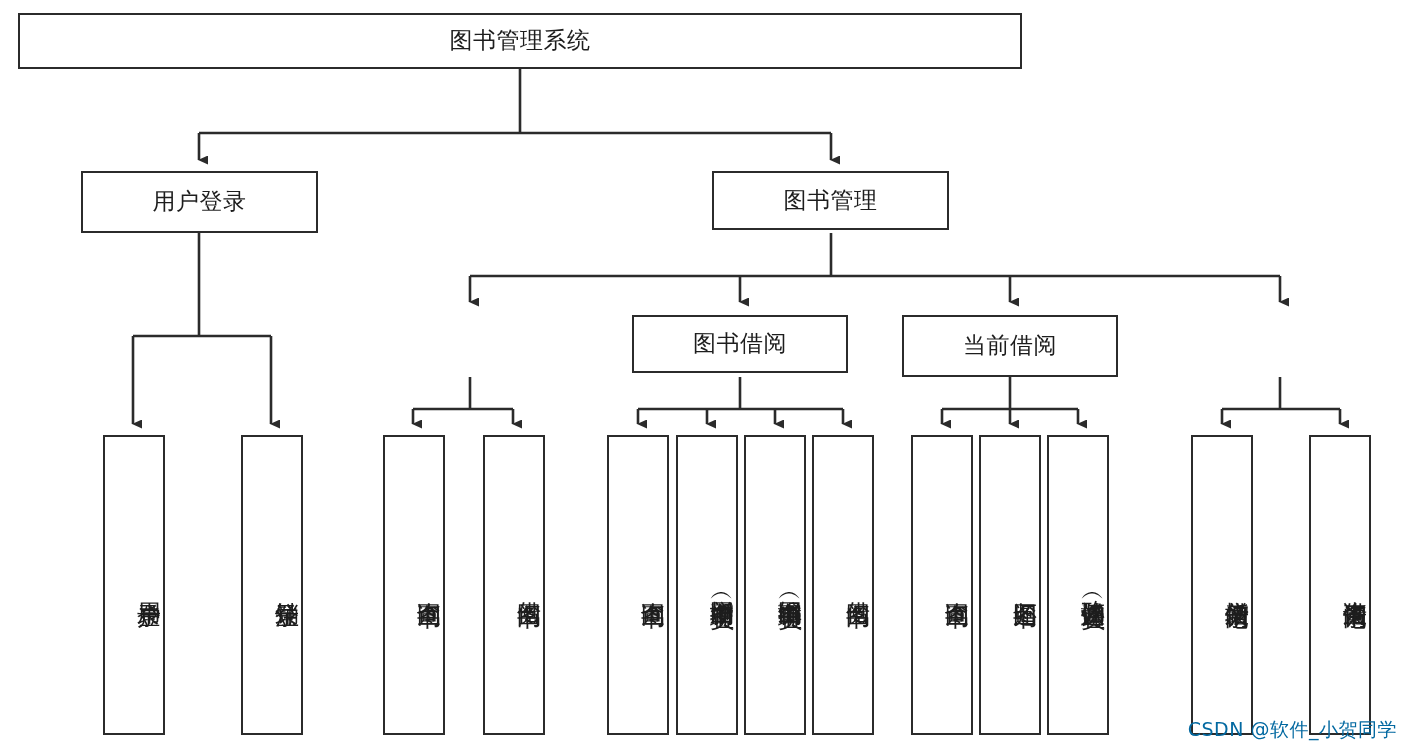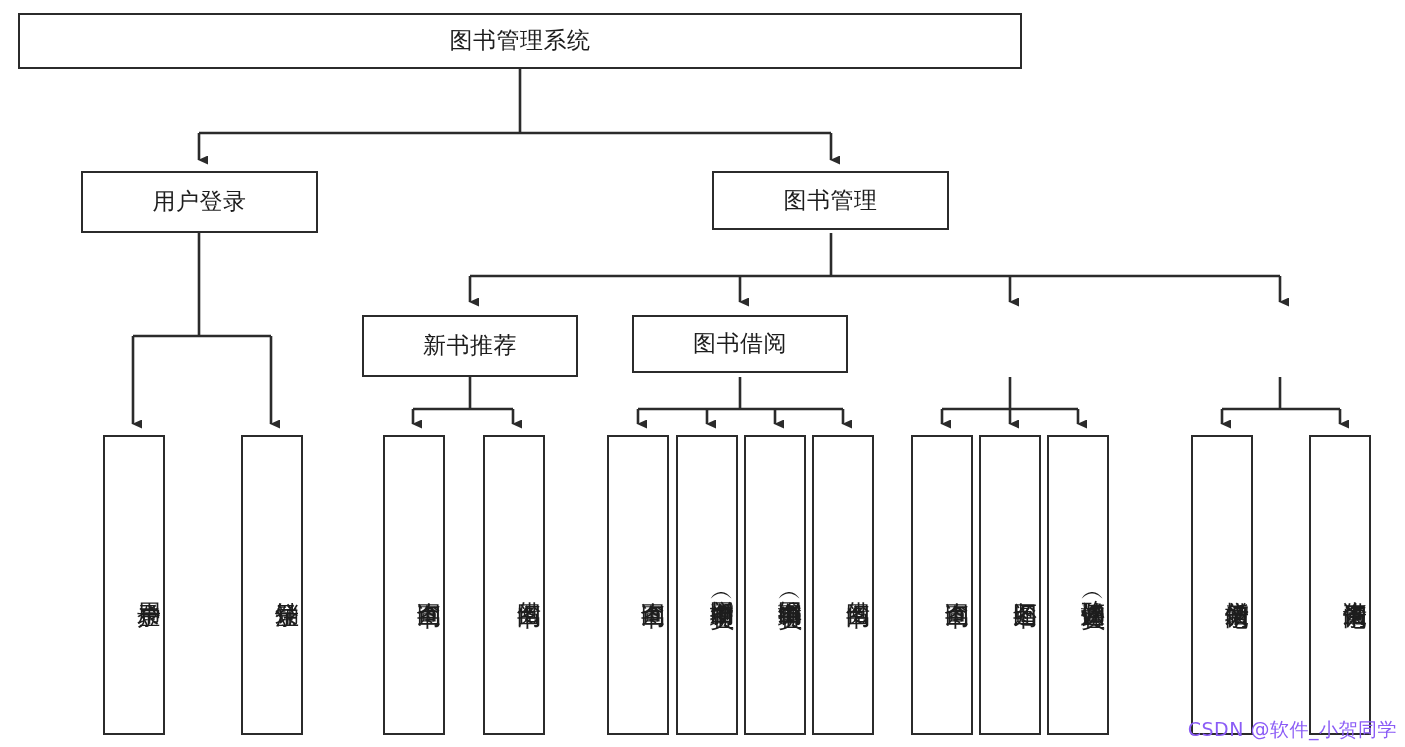--- a/index.html
+++ b/index.html
@@ -50,21 +50,21 @@
     display:block;
     white-space:normal;
     text-align:left;
     max-height:100%;
   }
   #watermark{
     position:absolute;
     right:8px;
     bottom:4px;
     font-size:19px;
-    color:#8b5cf6;
+    color:#0369a1;
     letter-spacing:0.5px;
     white-space:nowrap;
     user-select:none;
   }
 </style>
 </head>
 <body>
 
 <div id="diagram">
 
@@ -122,25 +122,25 @@
     <span>图书管理系统</span>
   </div>
 
   <div class="node h" style="left:81px;top:171px;width:237px;height:62px;">
     <span>用户登录</span>
   </div>
   <div class="node h" style="left:712px;top:171px;width:237px;height:59px;">
     <span>图书管理</span>
   </div>
 
-  <div class="node h" style="left:362px;top:315px;width:216px;height:62px;">
-    <span>新书推荐</span>
-  </div>
   <div class="node h" style="left:632px;top:315px;width:216px;height:58px;">
     <span>图书借阅</span>
+  </div>
+  <div class="node h" style="left:902px;top:315px;width:216px;height:62px;">
+    <span>当前借阅</span>
   </div>
 
   <div class="node v" style="left:103px;top:435px;width:62px;height:300px;">
     <span>用户登录</span>
   </div>
   <div class="node v" style="left:241px;top:435px;width:62px;height:300px;">
     <span>注销登录</span>
   </div>
 
   <div class="node v" style="left:383px;top:435px;width:62px;height:300px;">

